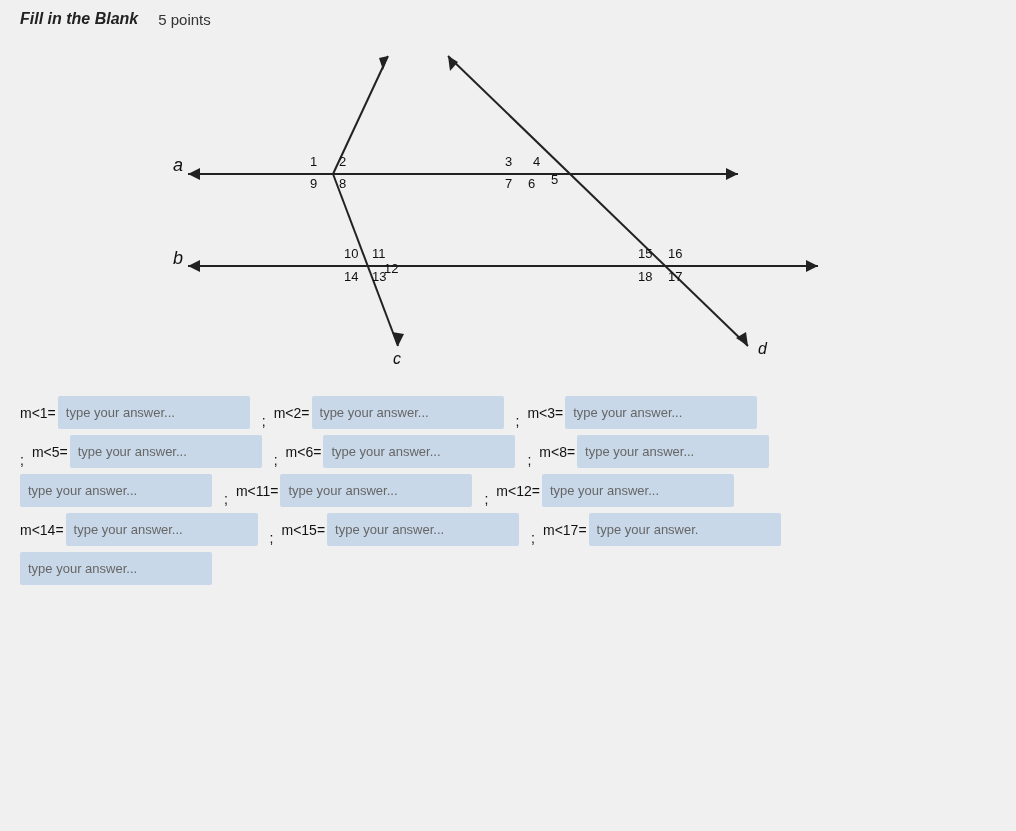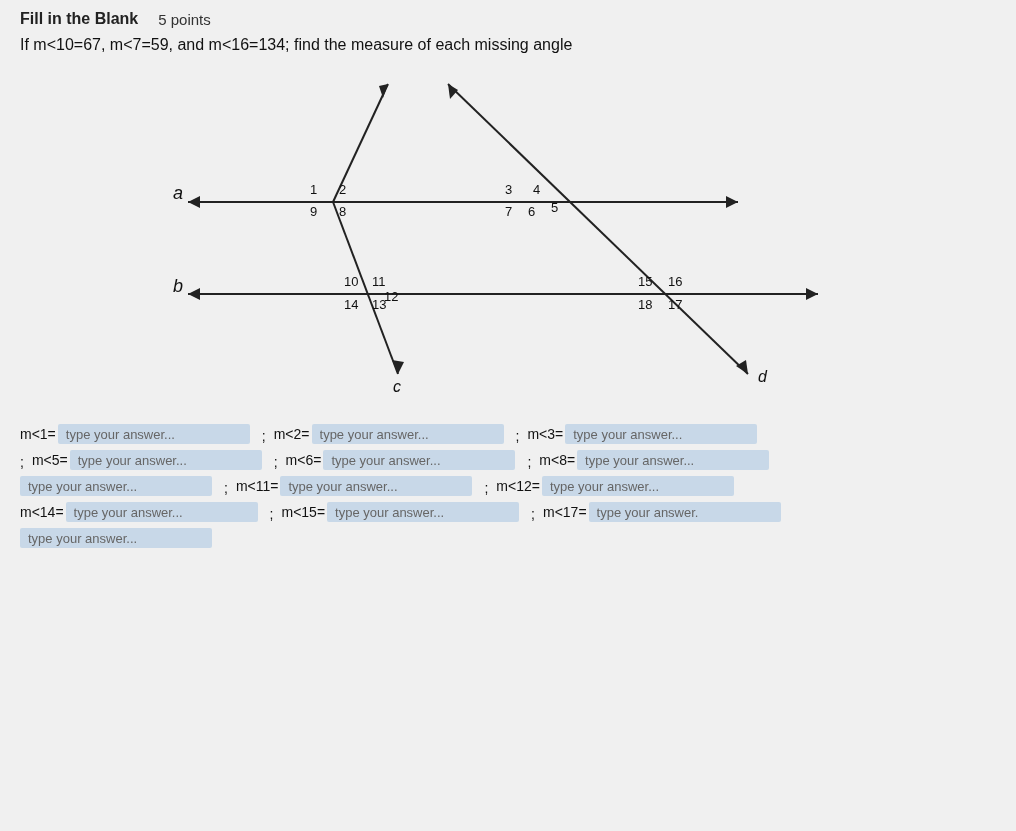--- a/index.html
+++ b/index.html
@@ -19,20 +19,21 @@
     .header {
       display: flex;
       align-items: center;
       gap: 20px;
       margin-bottom: 8px;
     }
     .fill-blank-label {
       font-size: 16px;
       font-weight: 600;
       color: #222;
+      font-style: italic;
     }
     .points-label {
       font-size: 15px;
       color: #333;
     }
     .question-text {
       font-size: 16px;
       color: #111;
       margin-bottom: 10px;
     }
@@ -70,41 +71,40 @@
       margin-right: 2px;
     }
     .answer-input {
       background: #c8d8e8;
       border: none;
       border-radius: 2px;
       padding: 4px 8px;
       font-size: 13px;
       color: #c2410c;
       min-width: 130px;
-      height: 20px;
+      height: 33px;
       outline: none;
     }
     .answer-input::placeholder {
       color: #666;
     }
     .semicolon {
       font-size: 14px;
       margin-right: 4px;
       color: #111;
     }
   </style>
 </head>
 <body>
 
 <div class="page">
   <div class="header">
     <span class="fill-blank-label">Fill in the Blank</span>
     <span class="points-label">5 points</span>
   </div>
-  <div class="question-text">If m&lt;10=67, m&lt;7=59, and m&lt;16=134; find the measure of each missing angle</div>
 
   <div class="diagram-container">
     <svg viewBox="0 0 700 340" xmlns="http://www.w3.org/2000/svg">
 
       <line x1="30" y1="138" x2="580" y2="138" stroke="#222" stroke-width="2"></line>
 
       <polygon points="30,138 42,132 42,144" fill="#222"></polygon>
 
       <polygon points="580,138 568,132 568,144" fill="#222"></polygon>
 

